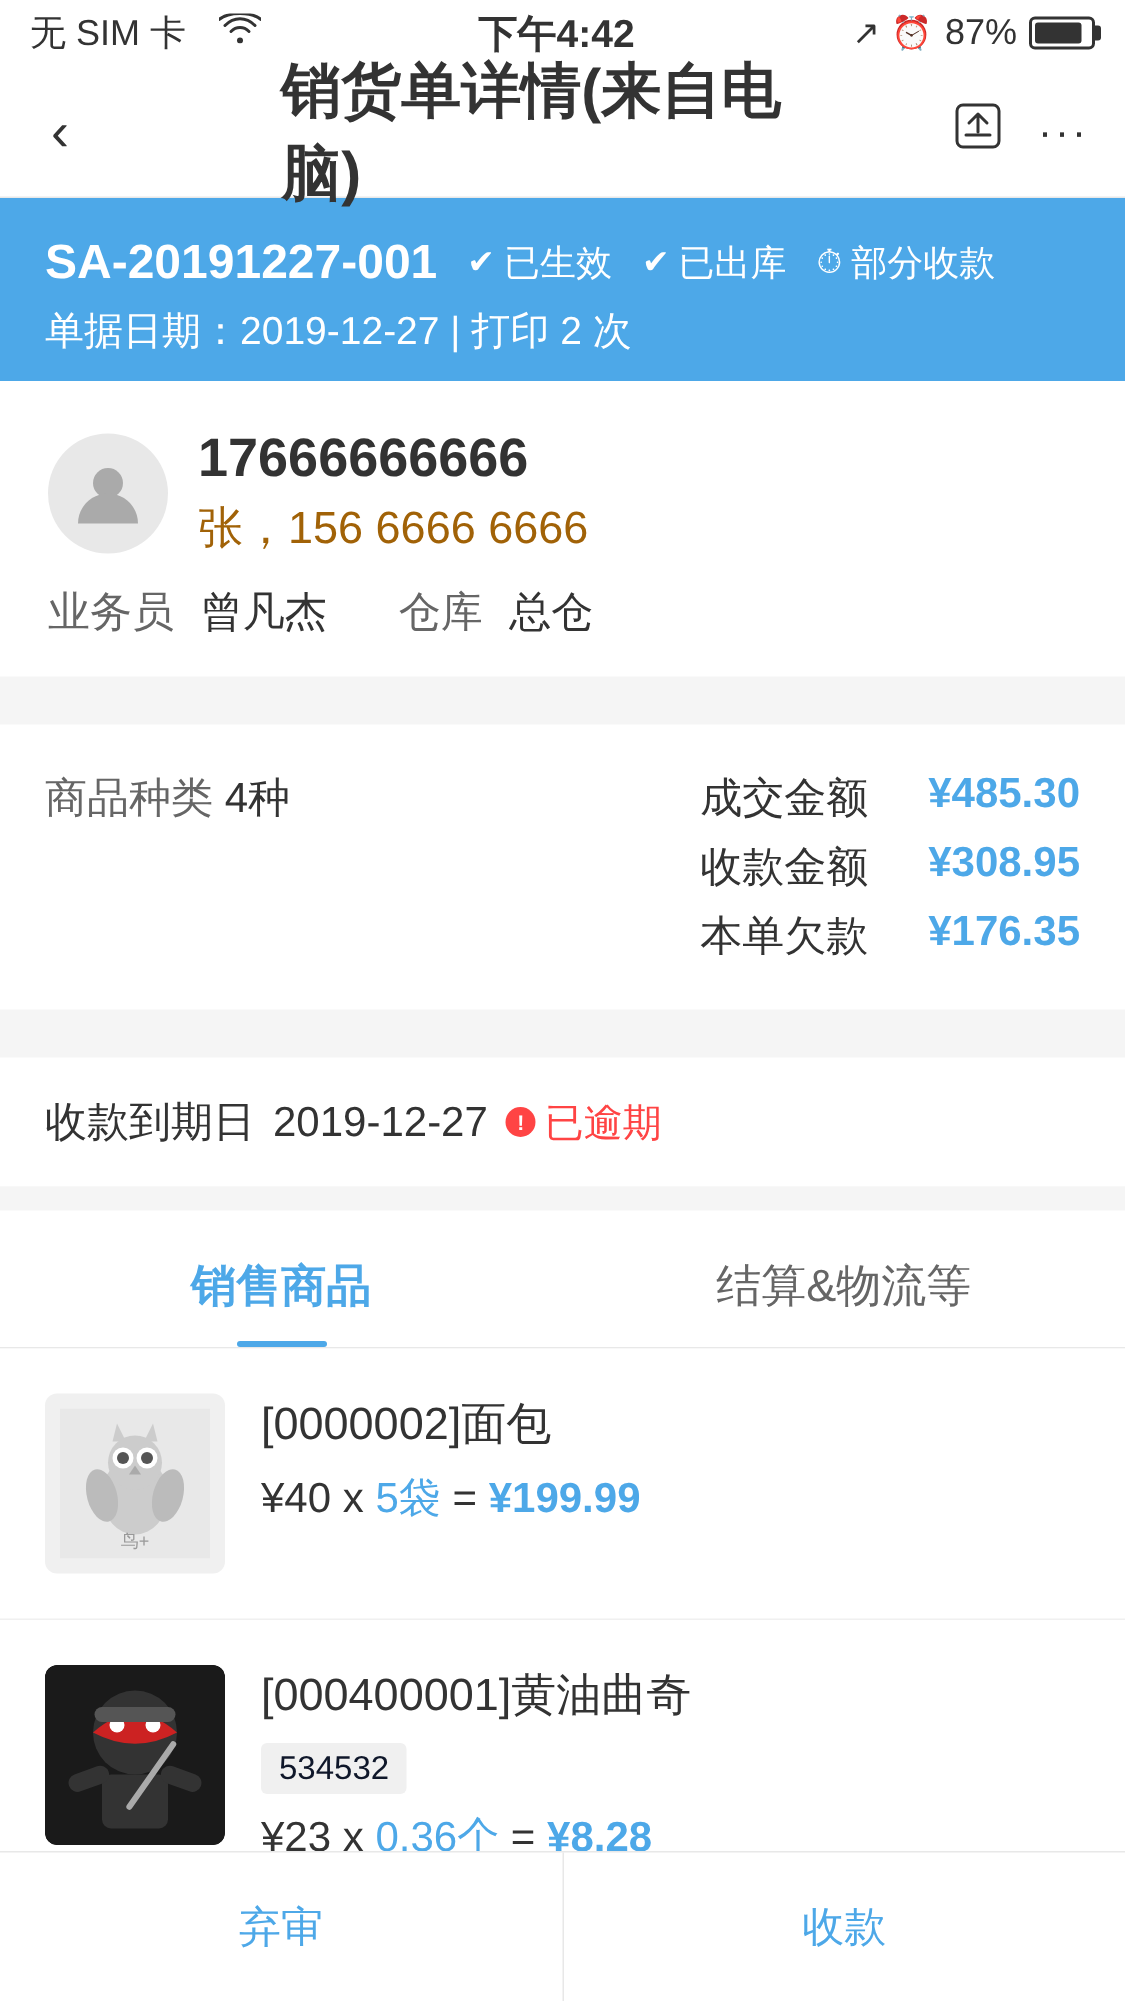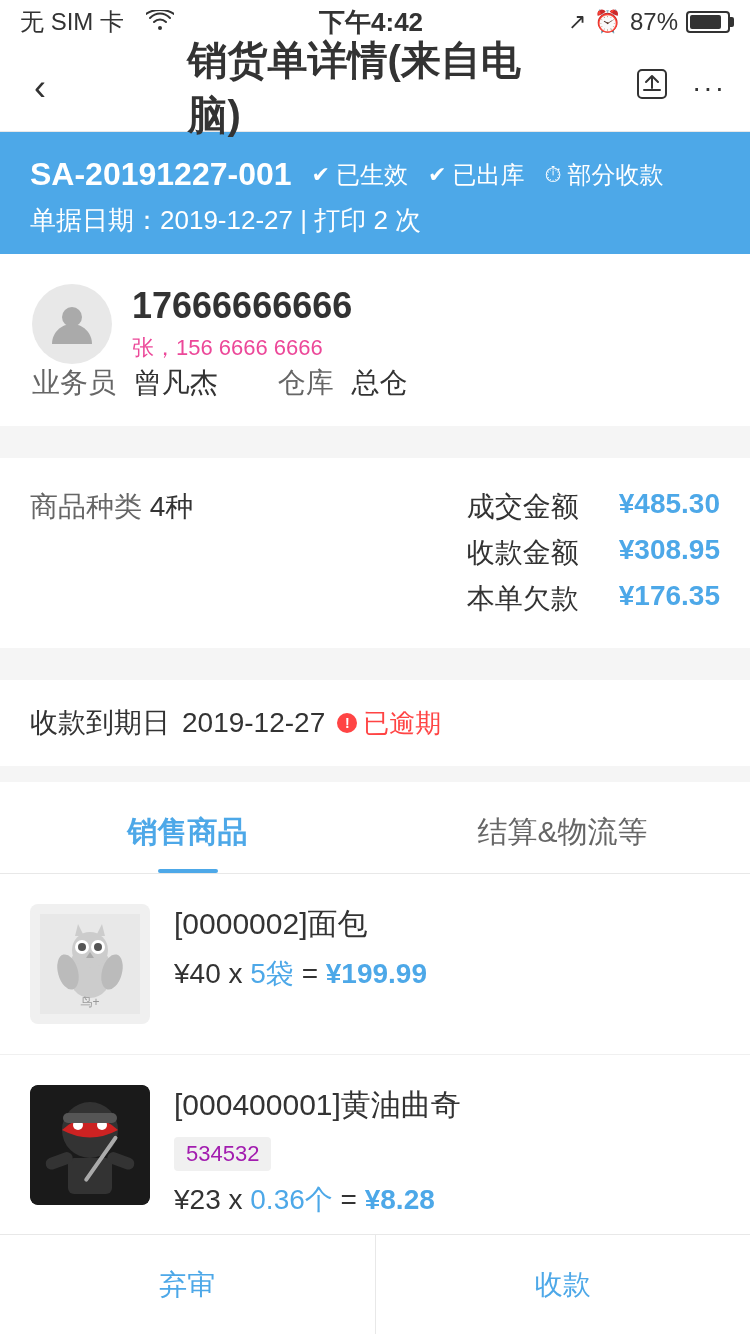--- a/index.html
+++ b/index.html
@@ -118,26 +118,27 @@
       display: flex; align-items: center; justify-content: center;
       font-size: 40px; color: #888;
       flex-shrink: 0;
     }
     .customer-name {
       font-size: 36px;
       font-weight: 600;
       color: #333;
     }
     .customer-info {
-      font-size: 22px;
-      color: #ec4899;
+      font-size: 30px;
+      color: #a16207;
       margin-top: 6px;
     }
     .customer-meta {
-      display: flex; gap: 60px;
+      display: flex; gap: 48px;
+      margin-top: 16px;
       font-size: 28px;
       color: #333;
     }
     .meta-label { color: #666; margin-right: 10px; }
 
     
     .stats-card {
       background: #fff;
       padding: 30px 30px;
       margin-bottom: 16px;
@@ -237,21 +238,21 @@
     .product-info { flex: 1; }
     .product-name {
       font-size: 30px;
       color: #333;
       font-weight: 500;
       margin-bottom: 10px;
     }
     .product-sku-badge {
       display: inline-block;
       background: #f0f0f0;
-      color: #a21caf;
+      color: #0f172a;
       font-size: 22px;
       padding: 4px 12px;
       border-radius: 4px;
       margin-bottom: 10px;
     }
     .product-price {
       font-size: 28px;
       color: #333;
     }
     .price-qty { color: #4da8e8; }

